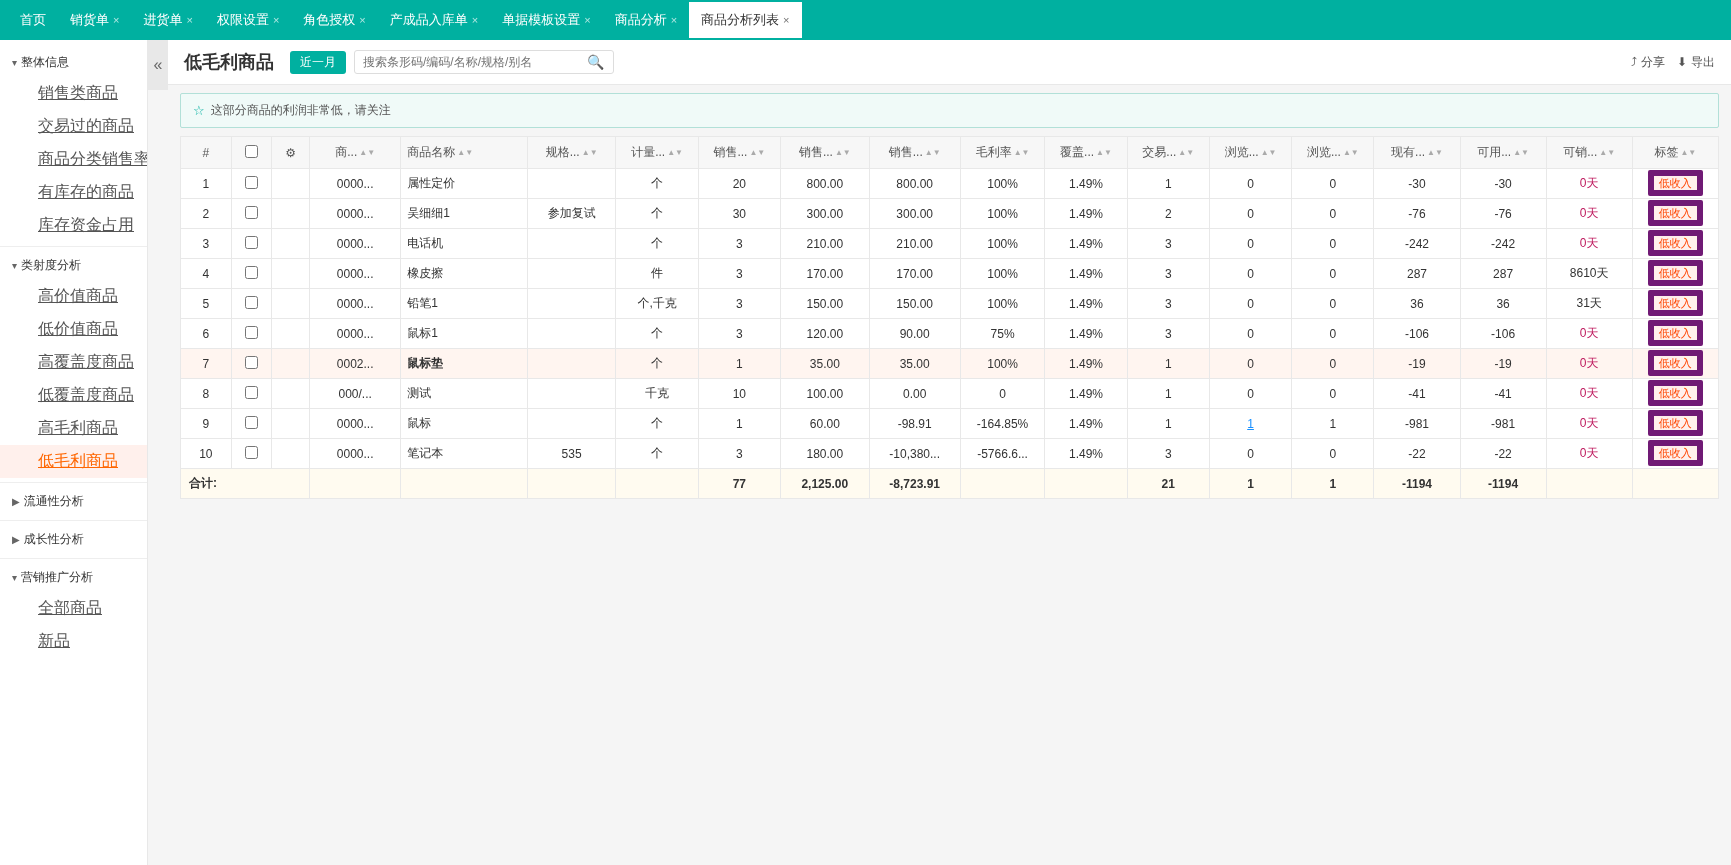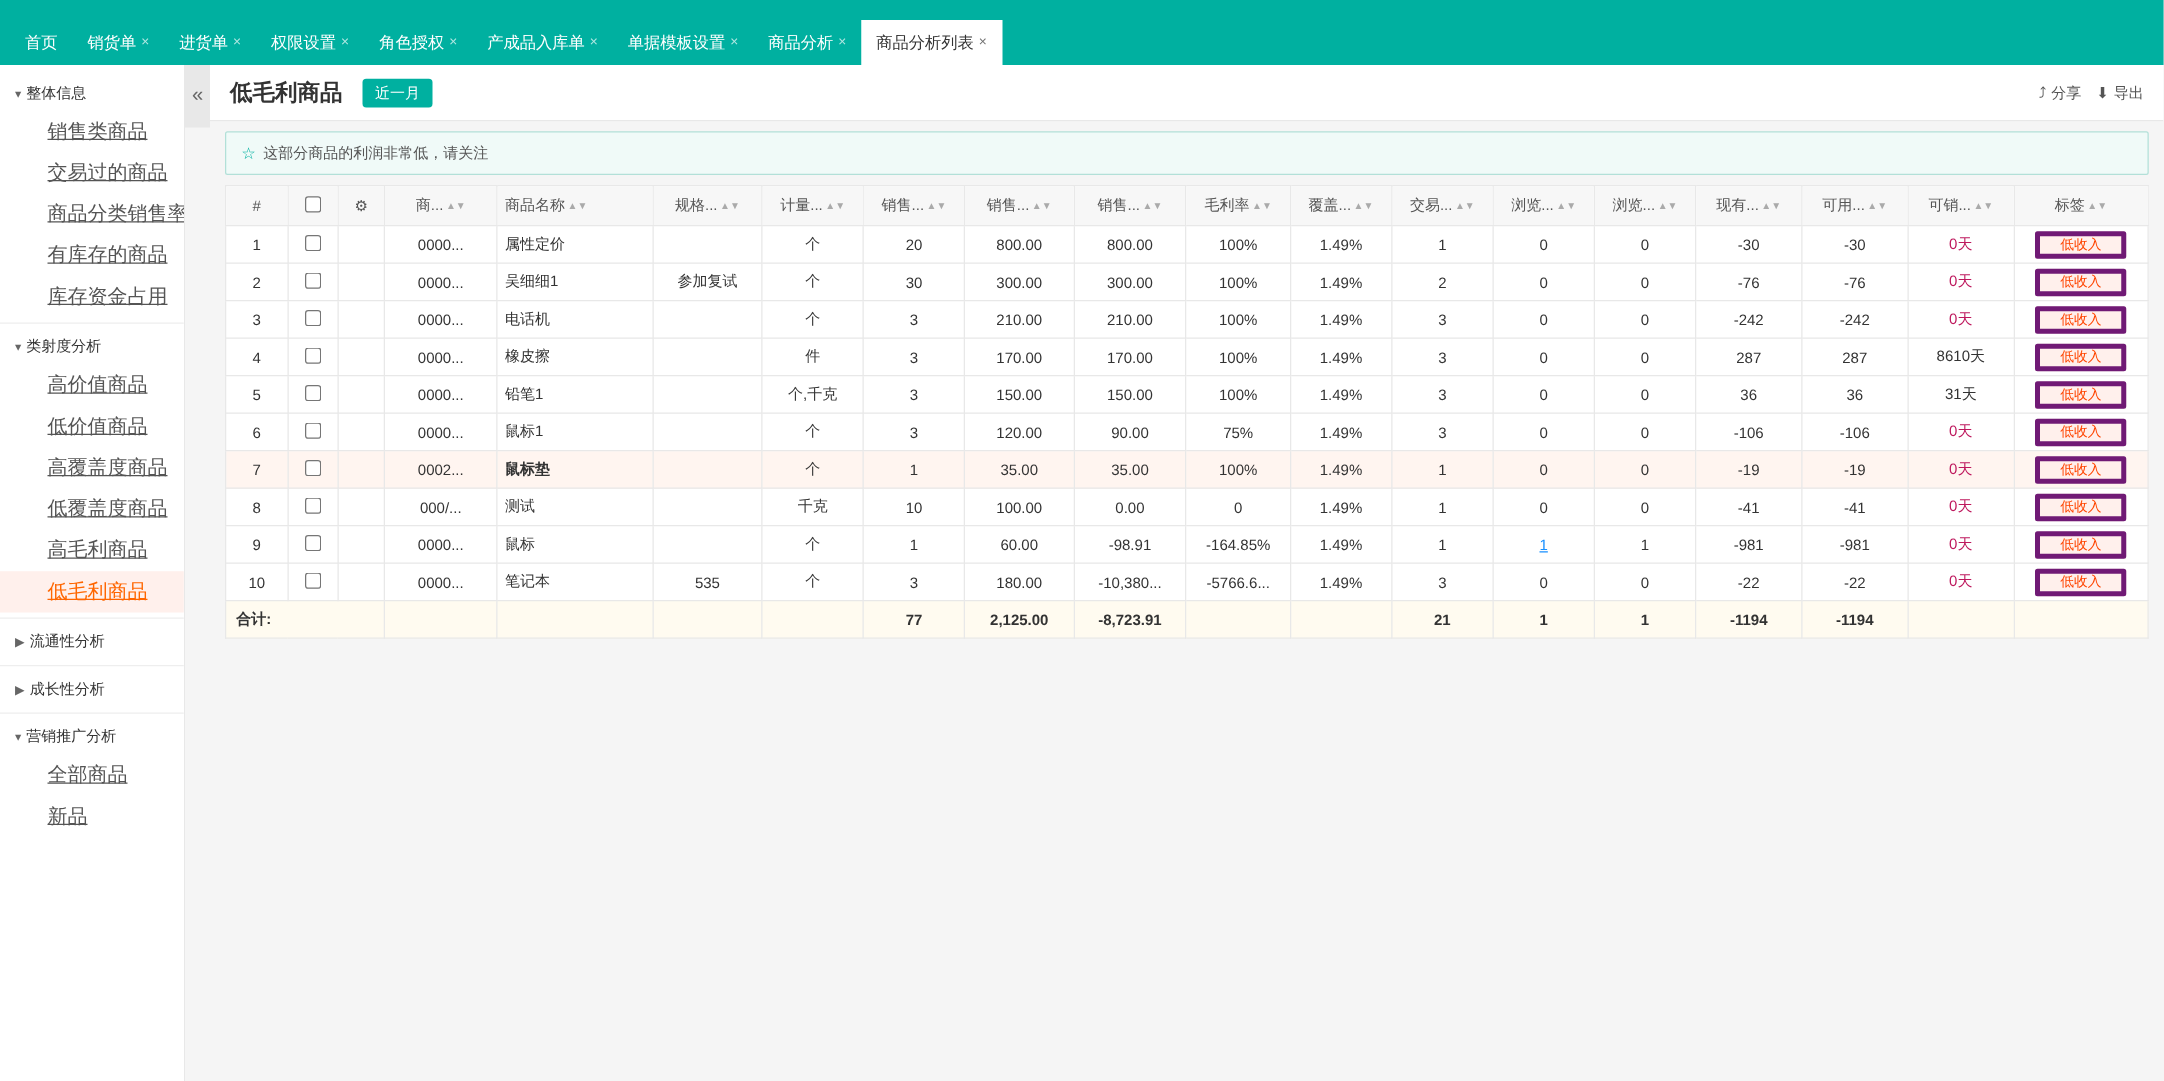--- a/index.html
+++ b/index.html
@@ -2,22 +2,22 @@
 <html><head>
   <meta charset="utf-8">
   <style>
     * { box-sizing: border-box; margin: 0; padding: 0; }
     body { font-family: 'Microsoft YaHei', SimSun, sans-serif; font-size: 12px; background: #f5f5f5; color: #333; }
 
     
     .top-nav {
       background: #00b0a0;
       display: flex;
-      align-items: flex-end;
-      height: 52px;
+      align-items: center;
+      height: 40px;
       padding: 0 8px;
     }
     .top-nav .nav-item {
       color: #fff;
       padding: 0 12px;
       height: 36px;
       display: flex;
       align-items: center;
       cursor: pointer;
       font-size: 13px;
@@ -171,23 +171,23 @@
       padding: 6px 6px;
       text-align: center;
       color: #333;
       white-space: nowrap;
     }
     .data-table tr.highlighted td { background: #fff5f0; }
 
     .tag-low-income {
       background: #fff0ec;
       color: #ff4500;
-      border: 4px solid #701a75;
+      border: 6px solid #701a75;
       border-radius: 2px;
-      padding: 1px 16px;
+      padding: 1px 5px;
       font-size: 11px;
     }
     .text-orange { color: #be185d; }
     .text-link { color: #1890ff; text-decoration: underline; cursor: pointer; }
 
     
     .pagination-bar {
       background: #fff;
       border-top: 1px solid #e8e8e8;
       padding: 8px 16px;
@@ -363,20 +363,24 @@
     <div class="sidebar-item">新品</div>
   </div>
 
   <button class="collapse-btn">«</button>
 
   <div class="main-content">
 
     <div class="page-header">
       <span class="page-title">低毛利商品</span>
       <button class="filter-btn">近一月</button>
+      <div class="search-box">
+        <input type="text" placeholder="搜索条形码/编码/名称/规格/别名" style="">
+        <span class="search-icon">🔍</span>
+      </div>
       <div class="header-actions">
         <div class="header-action-btn">
           <span>⤴</span>
           <span>分享</span>
         </div>
         <div class="header-action-btn">
           <span>⬇</span>
           <span>导出</span>
         </div>
       </div>

